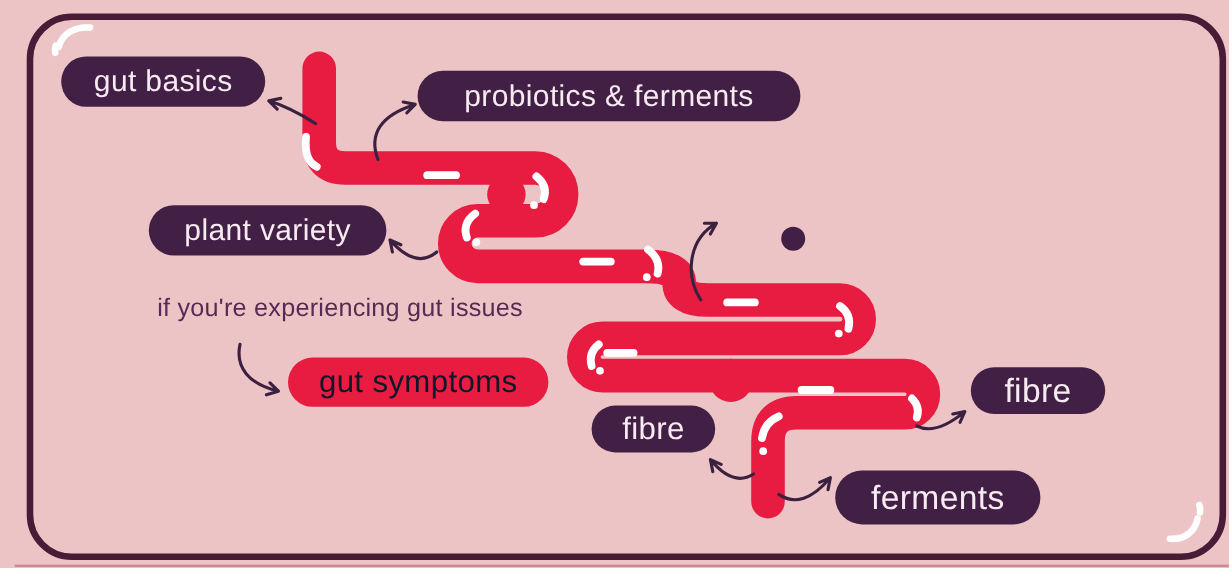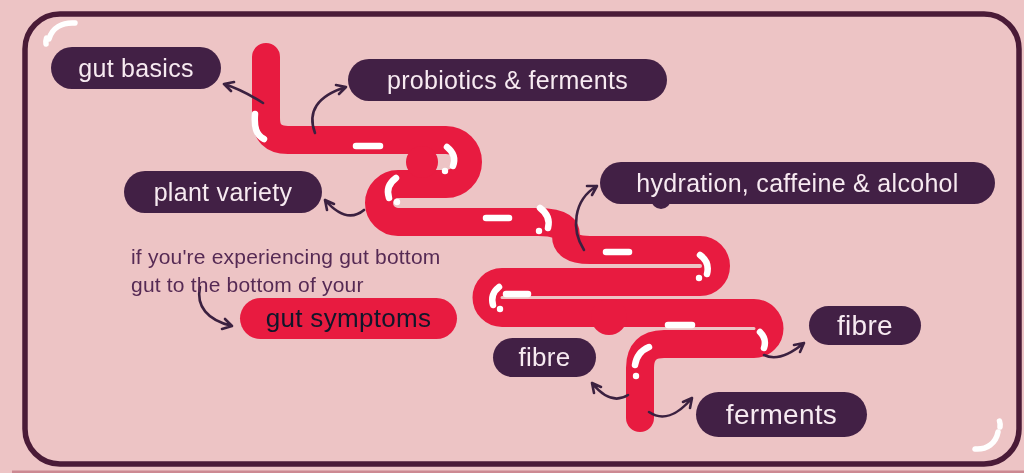--- a/index.html
+++ b/index.html
@@ -111,24 +111,22 @@
     <path class="arrow" d="M 616 395 C 605 402 593 399 580 383 M 582 393 L 580 383 L 589 387"></path>
     <path class="arrow" d="M 637 412 C 650 421 665 416 680 398 M 671 402 L 680 398 L 678 408"></path>
     <path class="arrow" d="M 752 355 C 762 360 775 357 792 343 M 782 345 L 792 343 L 788 352"></path>
 
     <circle class="nub" cx="649" cy="199" r="10"></circle>
   </svg>
 
   <div class="pill" style="left:39px;top:47px;width:170px;height:42px;">gut basics</div>
   <div class="pill" style="left:112px;top:171px;width:198px;height:42px;">plant variety</div>
   <div class="pill" style="left:336px;top:59px;width:319px;height:42px;">probiotics &amp; ferments</div>
-  <div class="pill" style="left:588px;top:162px;width:395px;height:42px;">hydration, caffeine &amp; alcohol</div>
   <div class="pill red" style="left:228px;top:298px;width:217px;height:41px;font-size:26px;">gut symptoms</div>
   <div class="pill" style="left:481px;top:338px;width:103px;height:39px;font-size:26px;text-align:right;">fibre</div>
   <div class="pill" style="left:797px;top:306px;width:112px;height:39px;font-size:28px;">fibre</div>
   <div class="pill" style="left:684px;top:392px;width:171px;height:45px;font-size:28px;">ferments</div>
 
   <div class="note">
-    <div>if you're experiencing gut bottom</div>
-    <div>gut to the bottom of your</div>
+    <div>if you're experiencing gut issues</div>
   </div>
 
 </div>
 
 </body></html>

